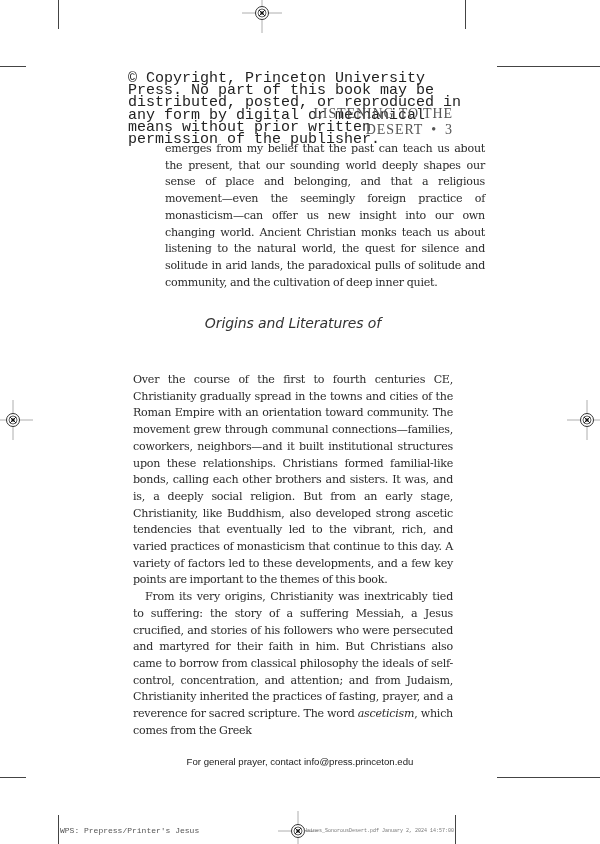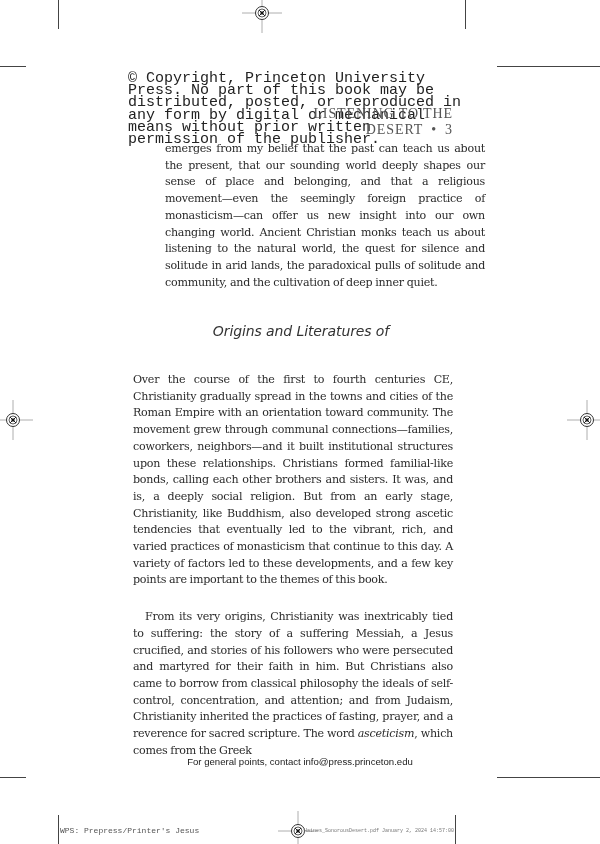--- a/index.html
+++ b/index.html
@@ -19,25 +19,25 @@
     font-family: "Liberation Serif", serif; font-size: 14px; letter-spacing: 0.9px;
     color: #555;
   }
   .runhead .bullet { margin: 0 8px 0 8px; }
   .body-text {
     position: absolute; left: 133px; width: 320px;
     font-family: "DejaVu Serif", serif; font-size: 11.1px; line-height: 16.7px;
     color: #2a2a2a; text-align: justify; letter-spacing: -0.25px; word-spacing: -0.4px;
   }
   .body-text p { margin: 0; }
-  .body-text p.indent { text-indent: 12px; margin-top: 20px; }
+  .body-text p.indent { text-indent: 12px; }
   .heading {
     position: absolute; left: 133px; top: 314px; width: 320px; text-align: center;
     font-family: "DejaVu Sans", sans-serif; font-weight: normal; font-style: italic;
-    font-size: 14px; line-height: 19px; color: #333; margin: 8px; letter-spacing: -0.1px;
+    font-size: 14px; line-height: 19px; color: #333; margin: 0; letter-spacing: -0.1px;
   }
   .footer-contact {
     position: absolute; left: 0; width: 600px; top: 756px; text-align: center;
     font-family: "Liberation Sans", sans-serif; font-size: 9.6px; color: #222;
   }
   .slug-left {
     position: absolute; left: 60px; top: 826px;
     font-family: "Liberation Mono", monospace; font-size: 8px; color: #555;
   }
   .slug-right {
@@ -107,16 +107,16 @@
 
 <h2 class="heading">
   <span style="display:block;">Origins and Literatures of</span>
 </h2>
 
 <div class="body-text" style="top:372px;">
   <p>Over the course of the first to fourth centuries CE, Christianity gradually spread in the towns and cities of the Roman Empire with an orientation toward community. The movement grew through communal connections—families, coworkers, neighbors—and it built institutional structures upon these relationships. Christians formed familial-like bonds, calling each other brothers and sisters. It was, and is, a deeply social religion. But from an early stage, Christianity, like Buddhism, also developed strong ascetic tendencies that eventually led to the vibrant, rich, and varied practices of monasticism that continue to this day. A variety of factors led to these developments, and a few key points are important to the themes of this book.</p>
   <p class="indent"><span>From its very origins, Christianity was inextricably tied to suffering: the story of a suffering Messiah, a Jesus crucified, and stories of his followers who were persecuted and martyred for their faith in him. But Christians also came to borrow from classical philosophy the ideals of self-control, concentration, and attention; and from Judaism, Christianity inherited the practices of fasting, prayer, and a reverence for sacred scripture. The word </span><em>asceticism</em><span>, which comes from the Greek</span></p>
 </div>
 
-<div class="footer-contact">For general points, contact info@press.princeton.edu</div>
+<div class="footer-contact">For general prayer, contact info@press.princeton.edu</div>
 
 <div class="slug-left">WPS: Prepress/Printer's Jesus</div>
 <div class="slug-right">Haines_SonorousDesert.pdf January 2, 2024 14:57:00</div>
 
 </body></html>

